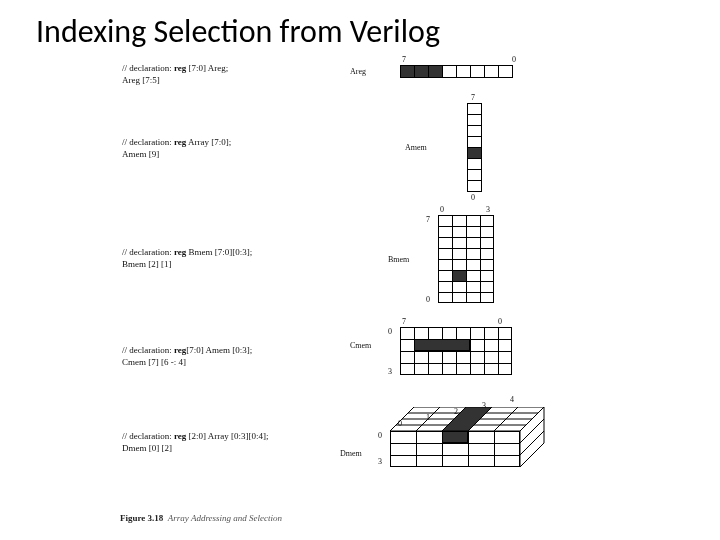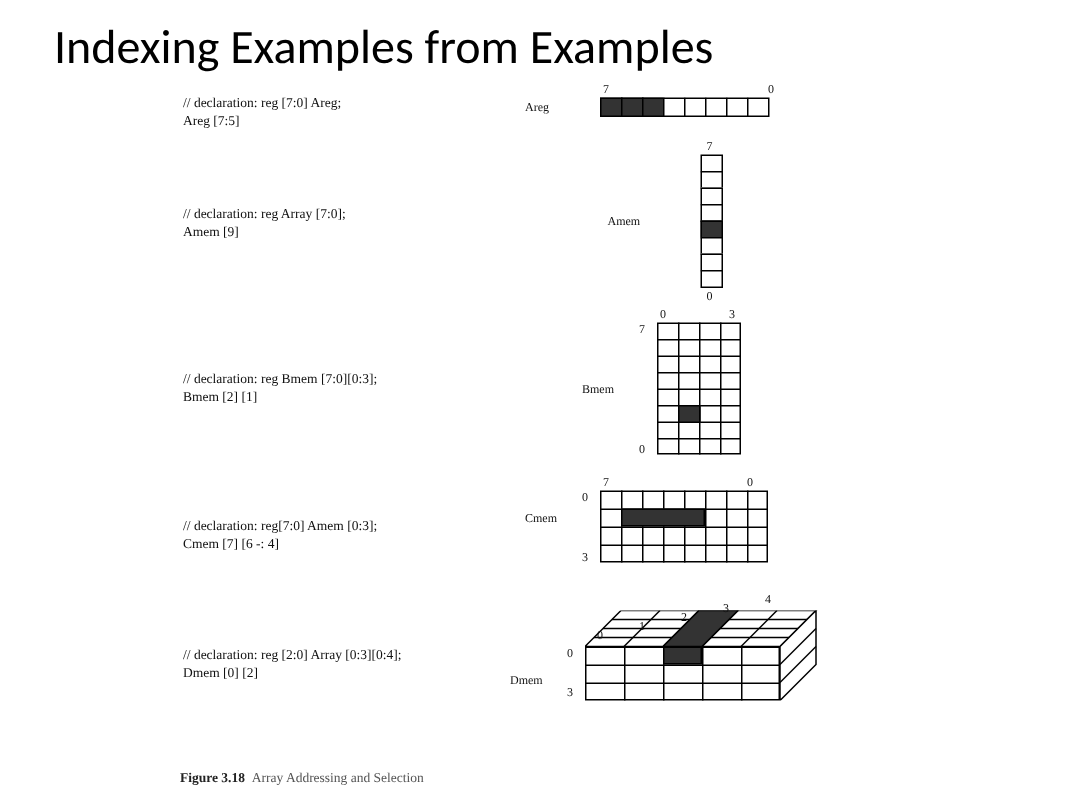--- a/index.html
+++ b/index.html
@@ -21,31 +21,31 @@
     width: 100%;
     height: 470px;
   }
   .decl {
     position: absolute;
     font-family: Georgia, serif;
     font-size: 9px;
     color: #111;
     line-height: 1.3;
   }
-  .decl .bold { font-weight: 400; }
+  .decl .bold { font-weight: 700; }
   .figlabel {
     position: absolute;
     left: 120px;
     bottom: 4px;
     font-family: Georgia, serif;
     font-size: 9px;
     color: #222;
   }
   .figlabel .fb { font-weight: 700; }
-  .figlabel .fi { color: #555; }
+  .figlabel .fi { font-style: italic; color: #555; }
   .diag {
     position: absolute;
     font-family: Georgia, serif;
     font-size: 8px;
     color: #111;
   }
   .cell {
     position: absolute;
     border: 1px solid #000;
     background: #fff;
@@ -60,21 +60,21 @@
   .name {
     position: absolute;
     font-family: Georgia, serif;
     font-size: 8px;
     color: #111;
   }
 </style>
 </head>
 <body>
 
-<h1 class="title">Indexing Examples from Examples</h1>
+<h1 class="title">Indexing Selection from Verilog</h1>
 
 <div class="content">
 
   <div class="decl" style="left:122px; top:6px;">
     <span>// declaration: </span><span class="bold">reg</span><span> [7:0] Areg;</span><br>
     <span>Areg [7:5]</span>
   </div>
   <div class="diag" style="left:340px; top:0;">
     <span class="axlabel" style="left:62px; top:-2px;">7</span>
     <span class="axlabel" style="left:172px; top:-2px;">0</span>

